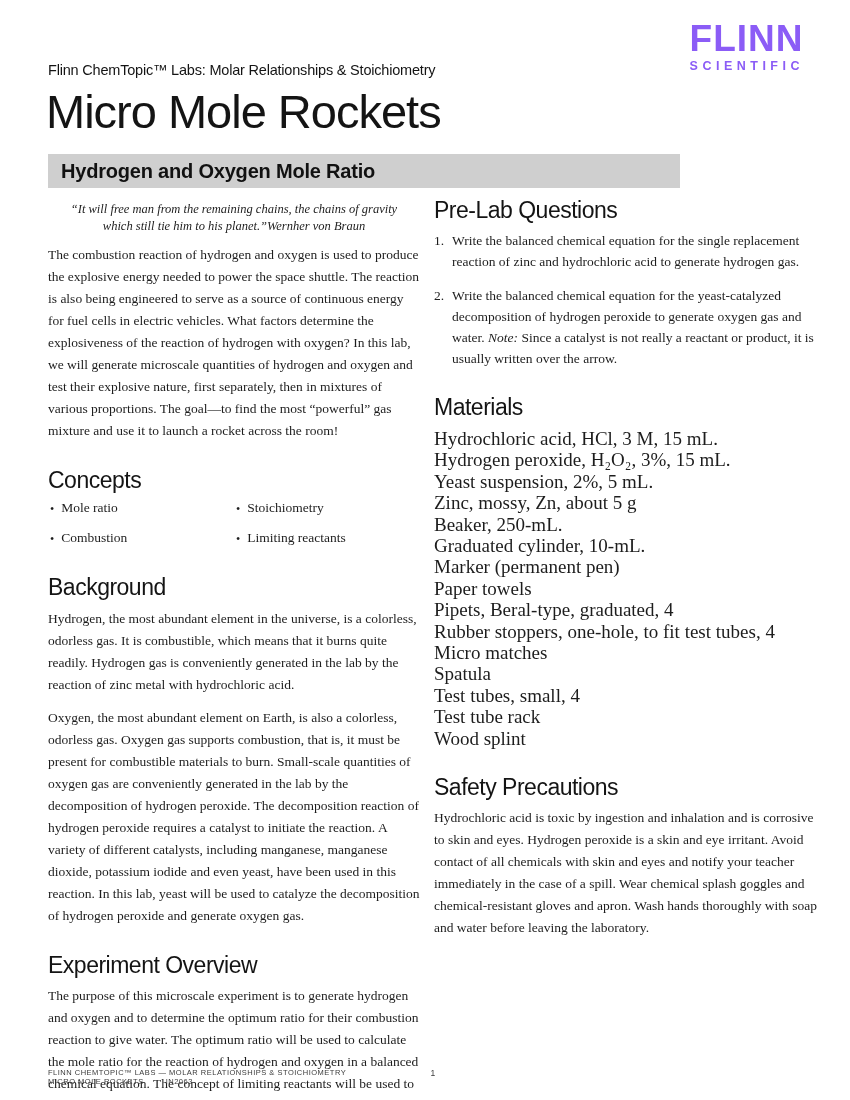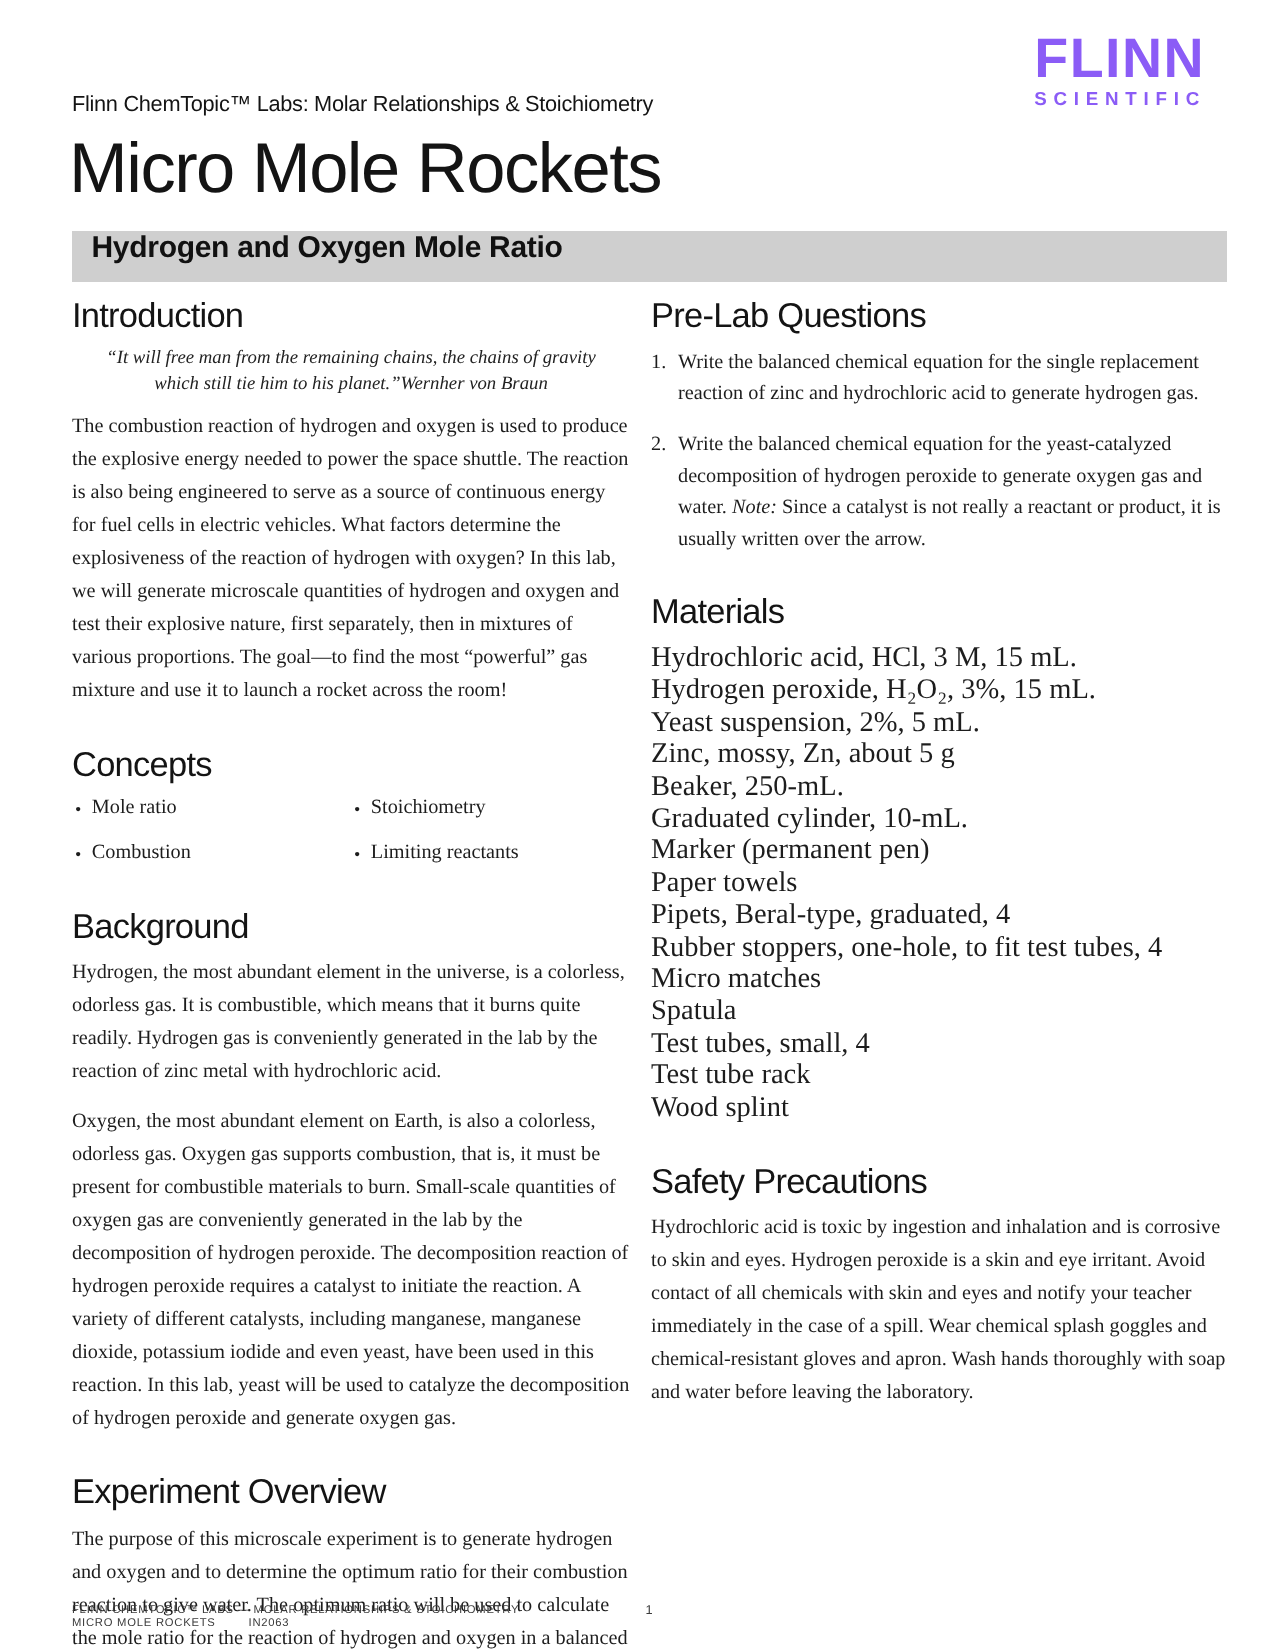--- a/index.html
+++ b/index.html
@@ -16,22 +16,22 @@
   .eyebrow {
     position:absolute; left:48px; top:62px;
     font-family:"Liberation Sans", sans-serif; font-size:14.5px; letter-spacing:-0.2px; color:#141414;
   }
   .doc-title {
     position:absolute; left:46px; top:84px;
     font-family:"Liberation Sans", sans-serif; font-size:47px; font-weight:400;
     letter-spacing:-1px; color:#141414;
   }
   .banner {
-    position:absolute; left:48px; top:154px; width:770px; height:34px;
-    background:#cfcfcf; display:flex; align-items:flex-start;
+    position:absolute; left:48px; top:154px; width:632px; height:34px;
+    background:#cfcfcf; display:flex; align-items:center;
   }
   .banner-text {
     font-family:"Liberation Sans", sans-serif; font-weight:700; font-size:20px;
     letter-spacing:-0.2px; padding-left:13px; color:#111;
   }
   
   .col { position:absolute; top:197px; }
   .col-left  { left:48px;  width:372px; }
   .col-right { left:434px; width:384px; }
   h2 {
@@ -77,21 +77,20 @@
     <div class="logo-sub">SCIENTIFIC</div>
   </div>
   <div class="eyebrow">Flinn ChemTopic™ Labs: Molar Relationships &amp; Stoichiometry</div>
   <div class="doc-title">Micro Mole Rockets</div>
   <div class="banner">
     <div class="banner-text">Hydrogen and Oxygen Mole Ratio</div>
   </div>
 
   <div class="col col-left">
 
-    <h2>Introduction</h2>
     <div class="quote-block">
       <span>“It will free man from the remaining chains, the chains of gravity which still tie him to his planet.”</span><span class="quote-attrib">Wernher von Braun</span>
     </div>
     <p class="body">The combustion reaction of hydrogen and oxygen is used to produce the explosive energy needed to power the space shuttle. The reaction is also being engineered to serve as a source of continuous energy for fuel cells in electric vehicles. What factors determine the explosiveness of the reaction of hydrogen with oxygen? In this lab, we will generate microscale quantities of hydrogen and oxygen and test their explosive nature, first separately, then in mixtures of various proportions. The goal—to find the most “powerful” gas mixture and use it to launch a rocket across the room!</p>
 
     <h2 class="mt">Concepts</h2>
     <div class="concepts-grid">
       <div class="concept-item">
         <span class="bullet">•</span>
         <span>Mole ratio</span>

